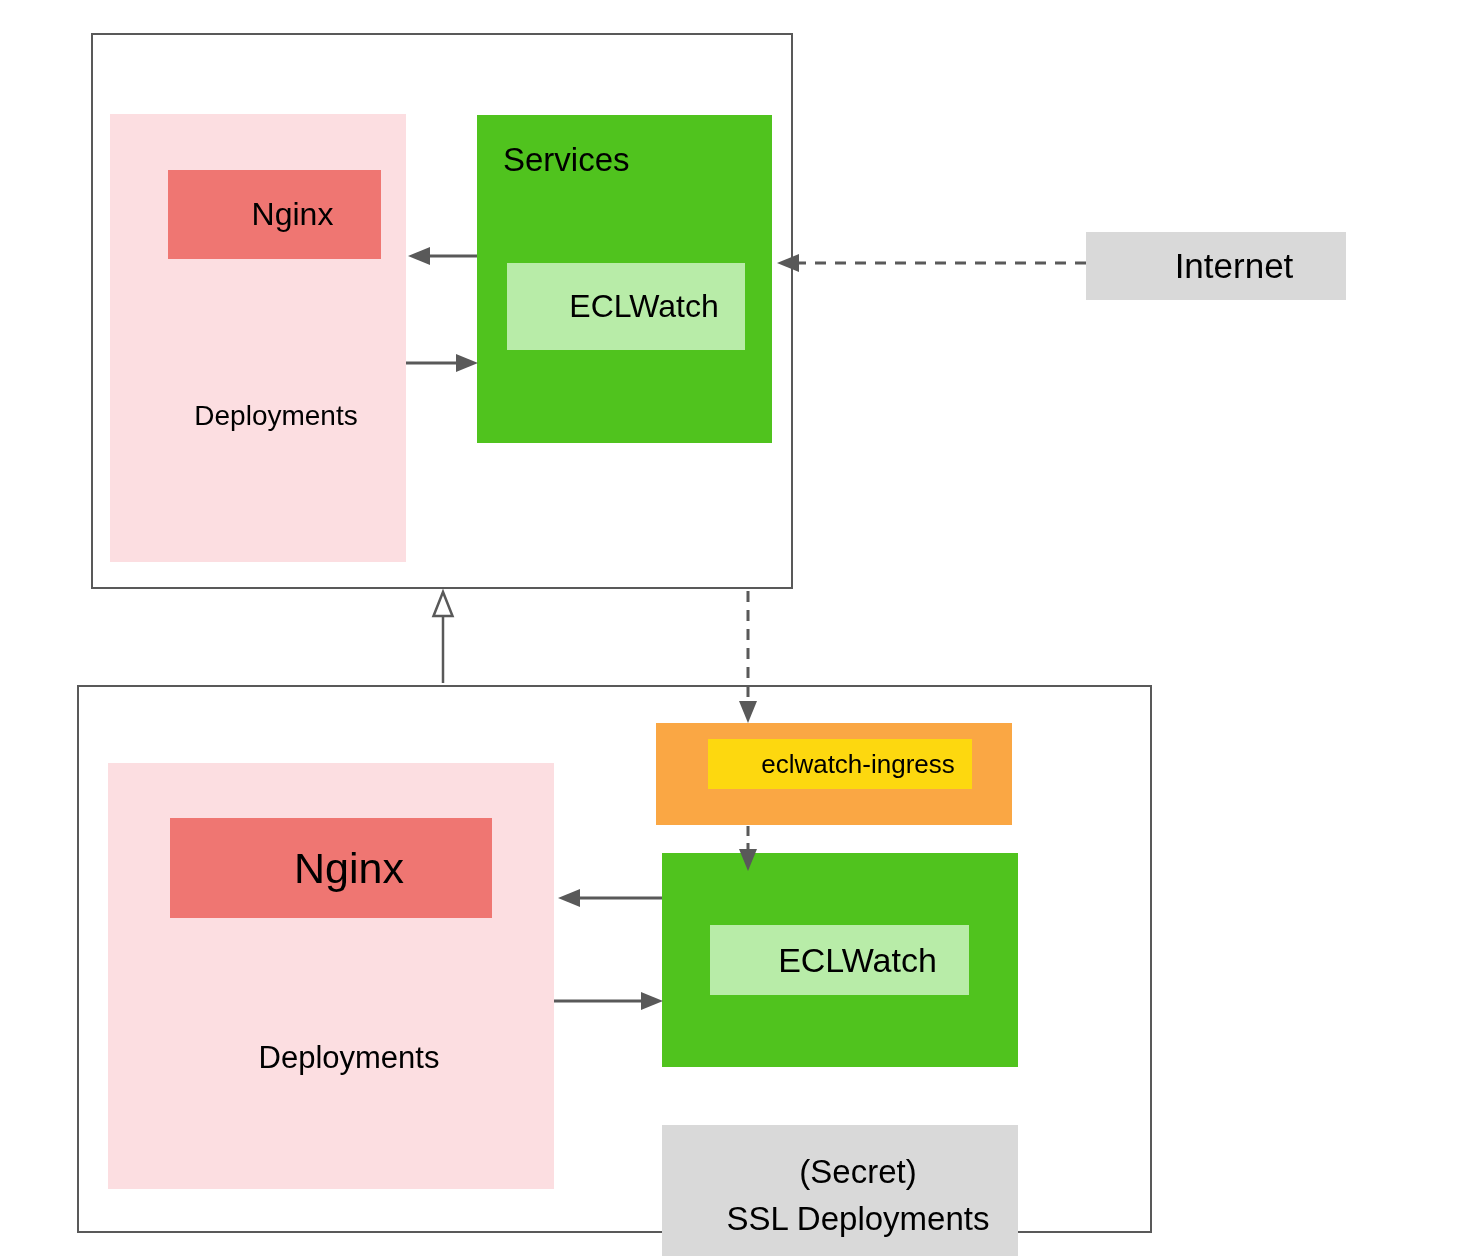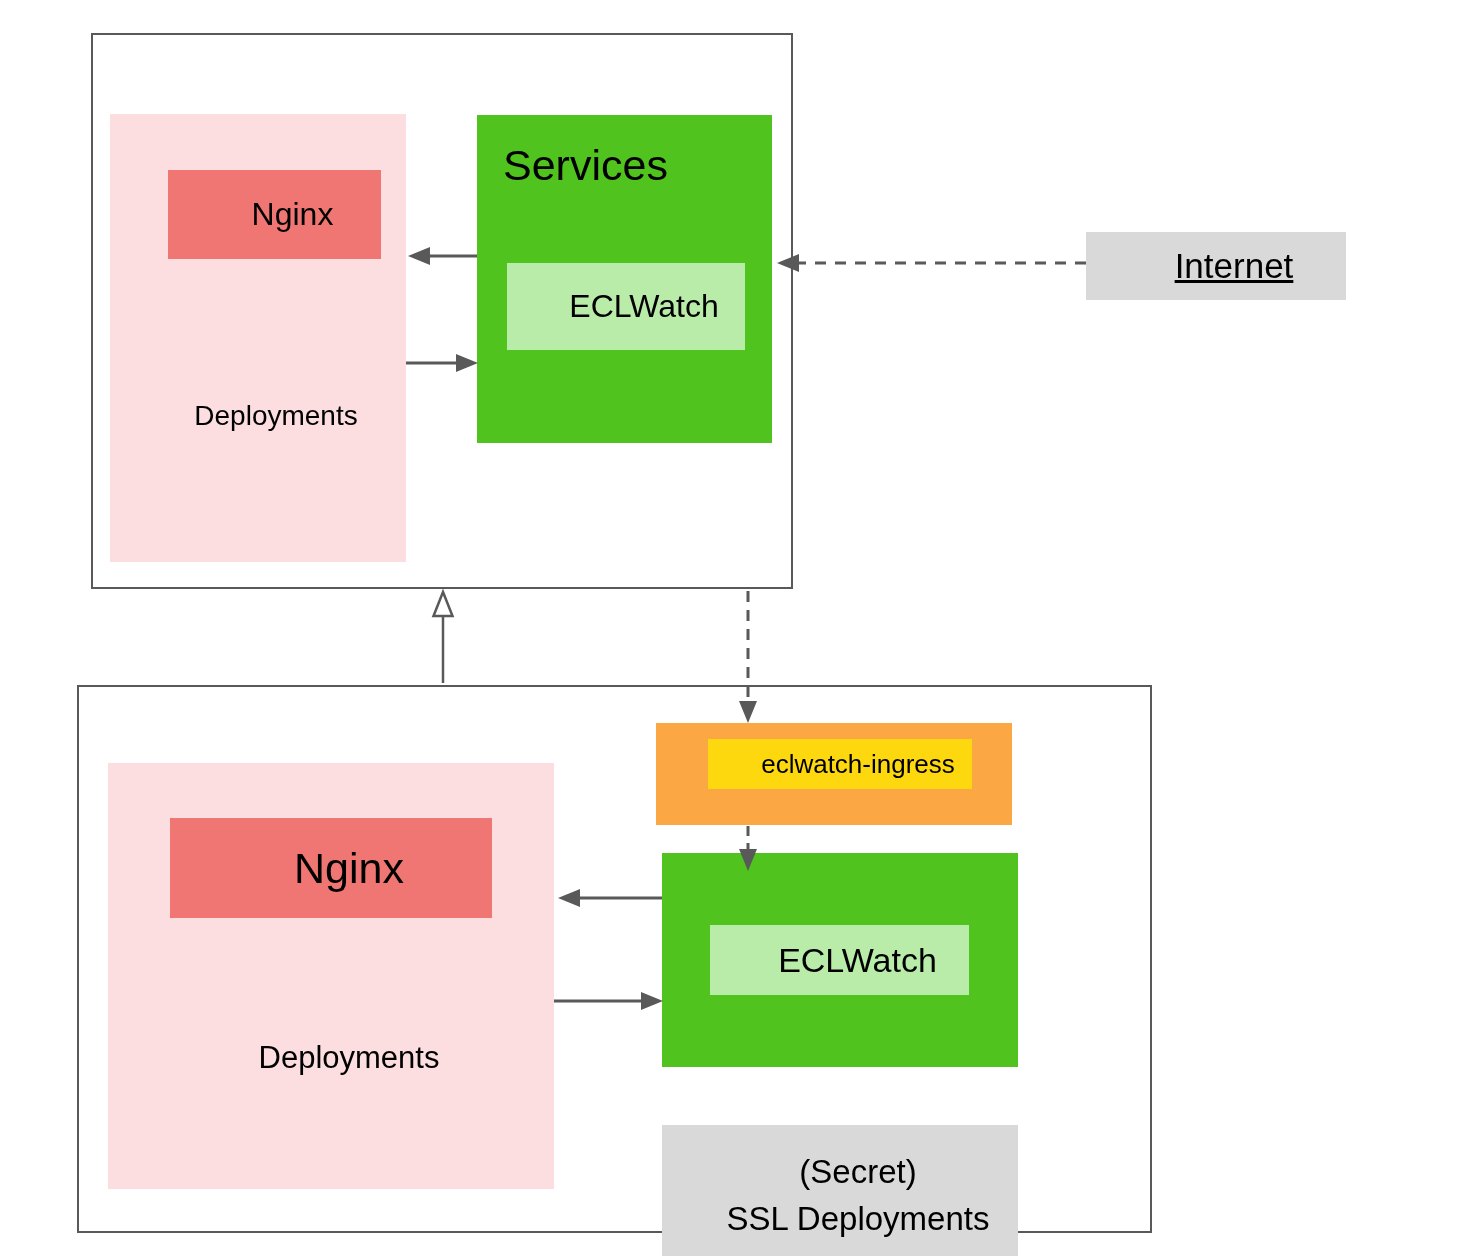--- a/index.html
+++ b/index.html
@@ -11,25 +11,25 @@
   
   .cluster{background:#ffffff;border:2px solid #595959;}
   #top-cluster{left:91px;top:33px;width:702px;height:556px;}
   #bottom-cluster{left:77px;top:685px;width:1075px;height:548px;}
 
   
   #top-deployments{left:110px;top:114px;width:296px;height:448px;background:#fcdee1;}
   #top-deployments-label{left:110px;top:396px;width:296px;height:40px;font-size:28px;}
   #top-nginx{left:168px;top:170px;width:213px;height:89px;background:#ef7672;font-size:32px;}
   #top-services{left:477px;top:115px;width:295px;height:328px;background:#50c31e;}
-  #top-services-label{left:503px;top:141px;width:260px;height:40px;font-size:43px;text-align:left;}
+  #top-services-label{left:503px;top:141px;width:260px;height:40px;font-size:33px;text-align:left;}
   #top-eclwatch{left:507px;top:263px;width:238px;height:87px;background:#b8eca8;font-size:32px;}
 
   
-  #internet{left:1086px;top:232px;width:260px;height:68px;background:#d9d9d9;font-size:35px;text-decoration:underline;}
+  #internet{left:1086px;top:232px;width:260px;height:68px;background:#d9d9d9;font-size:35px;}
 
   
   #bottom-deployments{left:108px;top:763px;width:446px;height:426px;background:#fcdee1;}
   #bottom-deployments-label{left:108px;top:1036px;width:446px;height:44px;font-size:31px;}
   #bottom-nginx{left:170px;top:818px;width:322px;height:100px;background:#ef7672;font-size:43px;}
   #ingress-outer{left:656px;top:723px;width:356px;height:102px;background:#faa744;}
   #ingress-inner{left:708px;top:739px;width:264px;height:50px;background:#fdd80f;font-size:26px;}
   #bottom-service{left:662px;top:853px;width:356px;height:214px;background:#50c31e;}
   #bottom-eclwatch{left:710px;top:925px;width:259px;height:70px;background:#b8eca8;font-size:34px;}
   #ssl-secret{left:662px;top:1077px;width:356px;height:139px;background:#d9d9d9;

